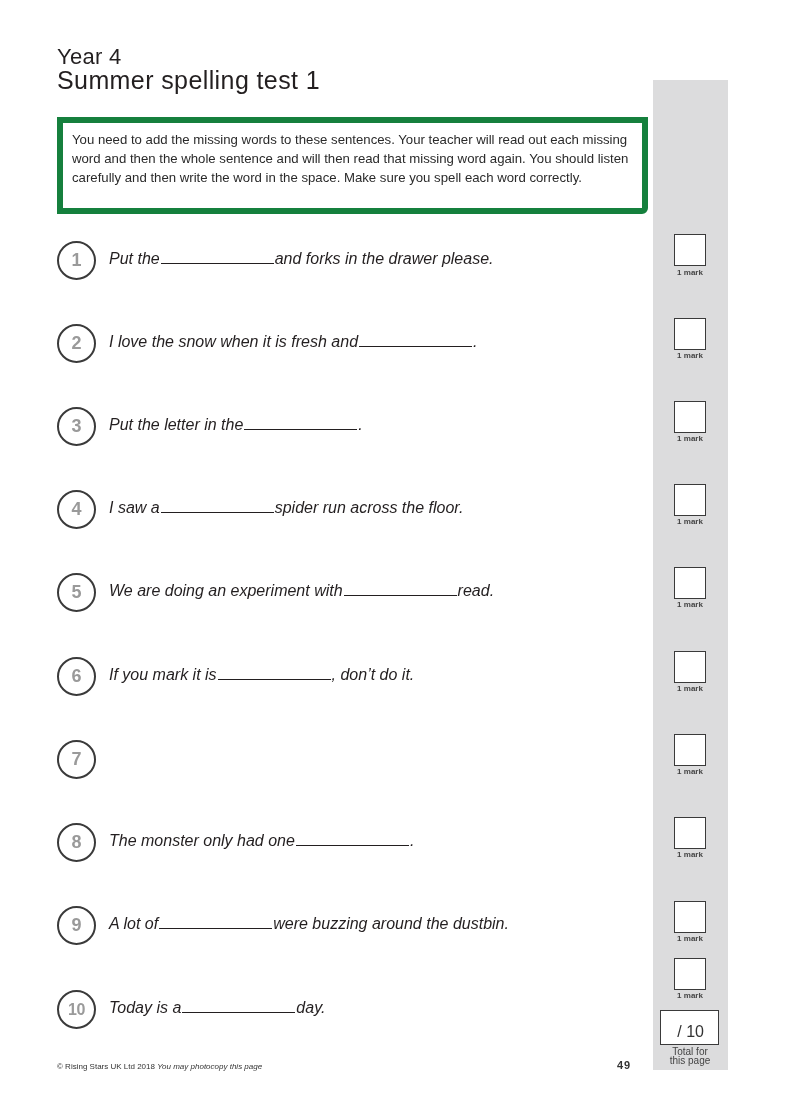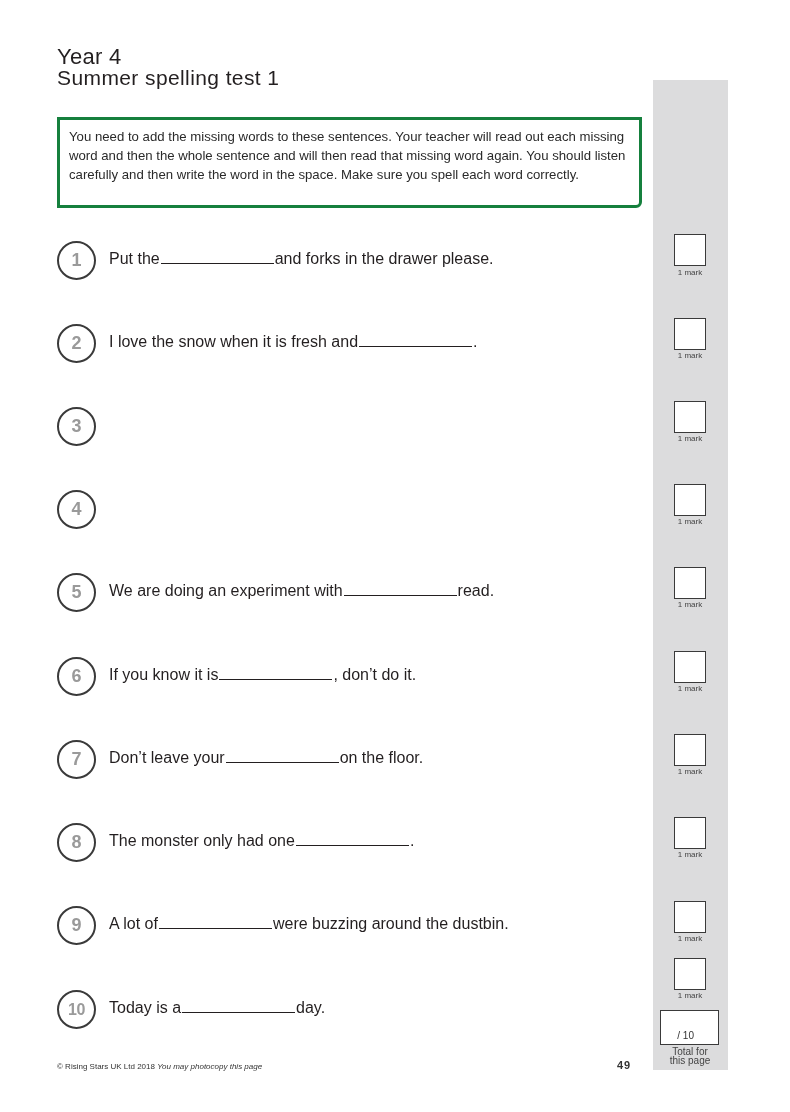--- a/index.html
+++ b/index.html
@@ -1,34 +1,34 @@
 <!DOCTYPE html>
 <html><head>
 <meta charset="utf-8">
 <style>
   html, body { margin: 0; padding: 0; background: #ffffff; }
   body { width: 790px; height: 1112px; position: relative; overflow: hidden;
          font-family: "Liberation Sans", "DejaVu Sans", sans-serif; color: #231f20; }
   .year { position: absolute; left: 57px; top: 36px; font-size: 22px; letter-spacing: 0.3px; margin-top: 8px; }
-  .title { position: absolute; left: 57px; top: 66px; font-size: 21px; letter-spacing: 0.4px; }
+  .title { position: absolute; left: 57px; top: 66px; font-size: 25px; letter-spacing: 0.4px; }
   .instructions { position: absolute; left: 57px; top: 117px; width: 561px; height: 70px;
-                  border: 3px solid #15803d; border-bottom-right-radius: 6px;
+                  border: 6px solid #15803d; border-bottom-right-radius: 6px;
                   padding: 7px 9px 8px 9px; font-size: 13.2px; line-height: 19px; color: #2a2a2a; }
   .gray-col { position: absolute; left: 653px; top: 80px; width: 75px; height: 990px; background: #dcdcdd; }
   .question { position: absolute; left: 57px; height: 40px; width: 580px; }
   .qnum { position: absolute; left: 0; top: 0; width: 35px; height: 35px; border: 2px solid #3a3a3a;
           border-radius: 50%; text-align: center; line-height: 35px; font-weight: bold;
           font-size: 18px; color: #9a9a9a; }
   .qnum.two { font-size: 16px; letter-spacing: -0.5px; }
-  .qtext { position: absolute; left: 52px; top: 8px; font-size: 16px; white-space: nowrap; color: #231f20; }
+  .qtext { position: absolute; left: 52px; top: 8px; font-size: 16px; white-space: nowrap; color: #231f20; font-style: italic; }
   .blank { display: inline-block; width: 113px; border-bottom: 1.6px solid #231f20; height: 14px; vertical-align: baseline; margin: 0 1px; }
   .markbox { position: absolute; left: 674px; width: 30px; height: 30px; background: #fff; border: 1.5px solid #3a3a3a; }
-  .marklabel { position: absolute; left: 660px; width: 60px; text-align: center; font-size: 8px; color: #444; }
+  .marklabel { position: absolute; left: 660px; width: 60px; text-align: center; font-size: 8px; color: #444; font-weight: bold; }
   .totalbox { position: absolute; left: 660px; top: 1010px; width: 57px; height: 33px; background: #fff; border: 1.5px solid #3a3a3a; }
-  .totalval { position: absolute; right: 24px; bottom: 3px; font-size: 10px; color: #333; }
+  .totalval { position: absolute; right: 14px; bottom: 3px; font-size: 16px; color: #333; }
   .totallabel { position: absolute; left: 655px; top: 1047px; width: 70px; text-align: center; font-size: 10px; line-height: 9px; color: #444; }
   .footer { position: absolute; left: 57px; top: 1062px; font-size: 8px; color: #333; }
   .footer i { }
   .pagenum { position: absolute; left: 617px; top: 1059px; font-size: 11px; color: #333; letter-spacing: 1px; font-weight: bold; }
 </style>
 </head>
 <body>
 
 <div class="year">Year 4</div>
 <div class="title">Summer spelling test 1</div>
@@ -46,47 +46,48 @@
 
 <div class="question" style="top:324px;">
   <div class="qnum">2</div>
   <div class="qtext"><span>I love the snow when it is fresh and</span><span class="blank"></span><span>.</span></div>
 </div>
 <div class="markbox" style="top:318px;"></div>
 <div class="marklabel" style="top:351px;">1 mark</div>
 
 <div class="question" style="top:407px;">
   <div class="qnum">3</div>
+  <div class="qtext"><span>Put the letter in the</span><span class="blank"></span><span>.</span></div>
 </div>
 <div class="markbox" style="top:401px;"></div>
 <div class="marklabel" style="top:434px;">1 mark</div>
 
 <div class="question" style="top:490px;">
   <div class="qnum">4</div>
+  <div class="qtext"><span>I saw a</span><span class="blank"></span><span>spider run across the floor.</span></div>
 </div>
 <div class="markbox" style="top:484px;"></div>
 <div class="marklabel" style="top:517px;">1 mark</div>
 
 <div class="question" style="top:573px;">
   <div class="qnum">5</div>
   <div class="qtext"><span>We are doing an experiment with</span><span class="blank"></span><span>read.</span></div>
 </div>
 <div class="markbox" style="top:567px;"></div>
 <div class="marklabel" style="top:600px;">1 mark</div>
 
 <div class="question" style="top:657px;">
   <div class="qnum">6</div>
-  <div class="qtext"><span>If you know it is</span><span class="blank"></span><span>, don’t do it.</span></div>
+  <div class="qtext"><span>If you mark it is</span><span class="blank"></span><span>, don’t do it.</span></div>
 </div>
 <div class="markbox" style="top:651px;"></div>
 <div class="marklabel" style="top:684px;">1 mark</div>
 
 <div class="question" style="top:740px;">
   <div class="qnum">7</div>
-  <div class="qtext"><span>Don’t leave your</span><span class="blank"></span><span>on the floor.</span></div>
 </div>
 <div class="markbox" style="top:734px;"></div>
 <div class="marklabel" style="top:767px;">1 mark</div>
 
 <div class="question" style="top:823px;">
   <div class="qnum">8</div>
   <div class="qtext"><span>The monster only had one</span><span class="blank"></span><span>.</span></div>
 </div>
 <div class="markbox" style="top:817px;"></div>
 <div class="marklabel" style="top:850px;">1 mark</div>

